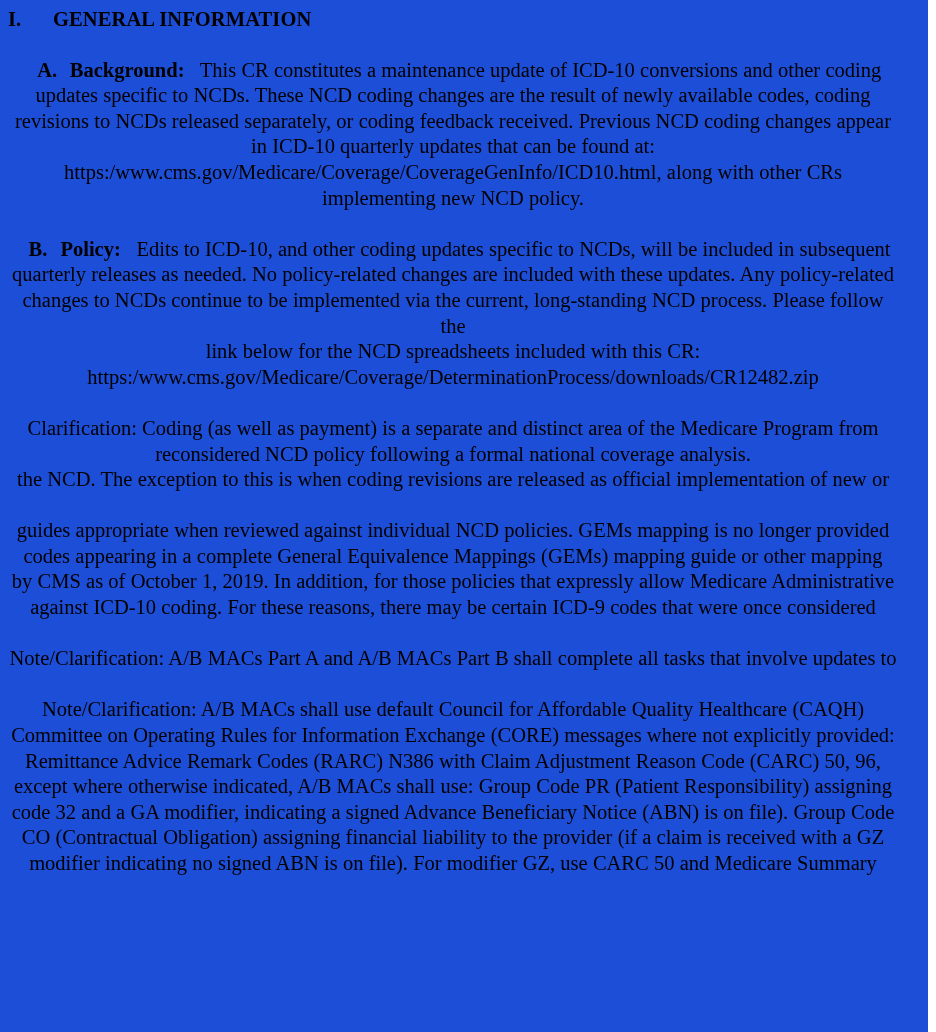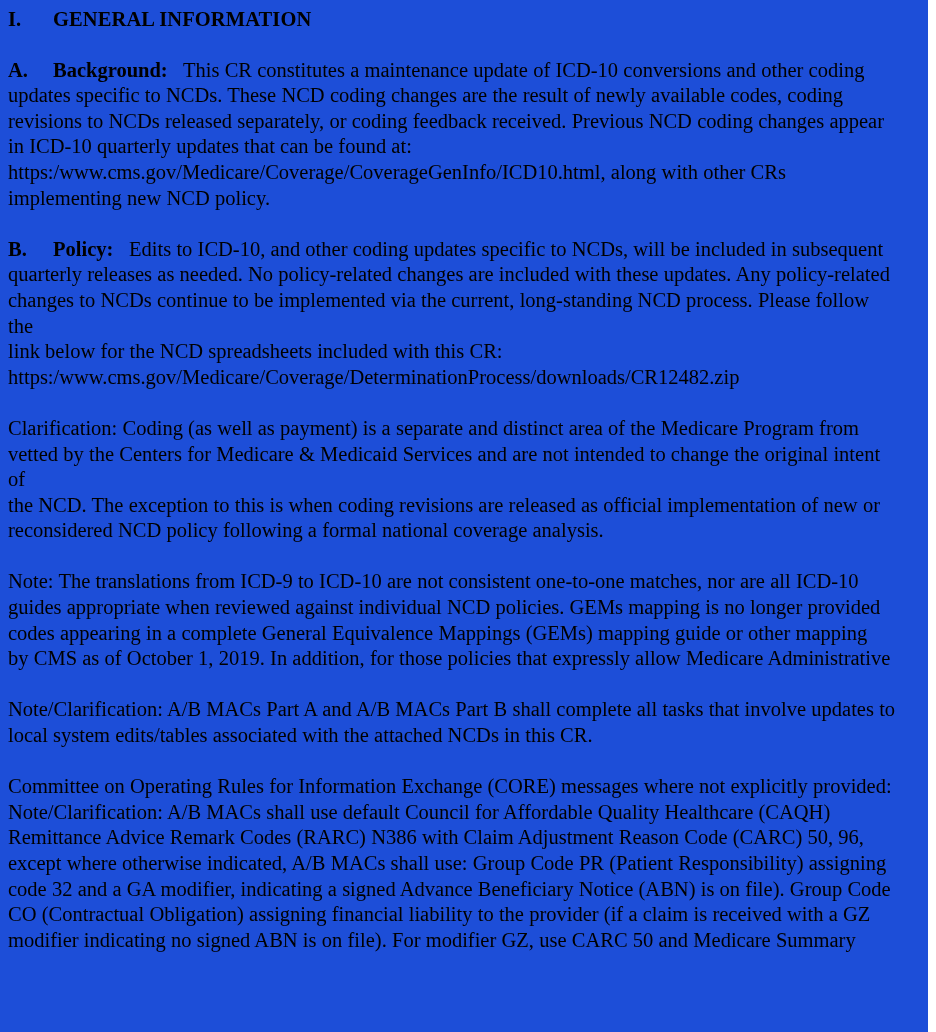--- a/index.html
+++ b/index.html
@@ -32,21 +32,21 @@
     white-space: nowrap;
   }
   .section-heading .numeral {
     display: inline-block;
     width: 45px;
   }
   p.para {
     font-size: 20.5px;
     line-height: 25.6px;
     margin: 0;
-    text-align: left;
+    text-align: center;
     hyphens: none;
     word-spacing: 0.1px;
   }
   .gap {
     height: 25.6px;
   }
   .lead-letter {
     font-weight: bold;
     display: inline-block;
     width: 45px;
@@ -71,40 +71,38 @@
   <div id="lettered-items">
       <p class="para"><span class="lead-letter">A.</span><span class="lead-label">Background:</span><span>&nbsp;&nbsp; This CR constitutes a maintenance update of ICD-10 conversions and other coding</span><span class="wrapline">updates specific to NCDs. These NCD coding changes are the result of newly available codes, coding</span><span class="wrapline">revisions to NCDs released separately, or coding feedback received. Previous NCD coding changes appear</span><span class="wrapline">in ICD-10 quarterly updates that can be found at:</span><span class="wrapline">https:/www.cms.gov/Medicare/Coverage/CoverageGenInfo/ICD10.html, along with other CRs</span><span class="wrapline">implementing new NCD policy.</span></p>
       <div class="gap"></div>
       <p class="para"><span class="lead-letter">B.</span><span class="lead-label">Policy:</span><span>&nbsp;&nbsp; Edits to ICD-10, and other coding updates specific to NCDs, will be included in subsequent</span><span class="wrapline">quarterly releases as needed. No policy-related changes are included with these updates. Any policy-related</span><span class="wrapline">changes to NCDs continue to be implemented via the current, long-standing NCD process. Please follow the</span><span class="wrapline">link below for the NCD spreadsheets included with this CR:</span><span class="wrapline">https:/www.cms.gov/Medicare/Coverage/DeterminationProcess/downloads/CR12482.zip</span></p>
       <div class="gap"></div>
     </div>
 
   <div id="body-paragraphs">
       <p class="para">
         <span class="wrapline">Clarification: Coding (as well as payment) is a separate and distinct area of the Medicare Program from</span>
-        <span class="wrapline">vetted by the Centers for Medicare &amp; Medicaid Services and are not intended to change the original intent of</span>
+        <span class="wrapline">reconsidered NCD policy following a formal national coverage analysis.</span>
         <span class="wrapline">the NCD. The exception to this is when coding revisions are released as official implementation of new or</span>
-        <span class="wrapline">reconsidered NCD policy following a formal national coverage analysis.</span>
       </p>
       <div class="gap"></div>
       <p class="para">
-        <span class="wrapline">Note: The translations from ICD-9 to ICD-10 are not consistent one-to-one matches, nor are all ICD-10</span>
         <span class="wrapline">guides appropriate when reviewed against individual NCD policies. GEMs mapping is no longer provided</span>
         <span class="wrapline">codes appearing in a complete General Equivalence Mappings (GEMs) mapping guide or other mapping</span>
         <span class="wrapline">by CMS as of October 1, 2019. In addition, for those policies that expressly allow Medicare Administrative</span>
+        <span class="wrapline">against ICD-10 coding. For these reasons, there may be certain ICD-9 codes that were once considered</span>
       </p>
       <div class="gap"></div>
       <p class="para">
         <span class="wrapline">Note/Clarification: A/B MACs Part A and A/B MACs Part B shall complete all tasks that involve updates to</span>
-        <span class="wrapline">local system edits/tables associated with the attached NCDs in this CR.</span>
       </p>
       <div class="gap"></div>
       <p class="para">
+        <span class="wrapline">Note/Clarification: A/B MACs shall use default Council for Affordable Quality Healthcare (CAQH)</span>
         <span class="wrapline">Committee on Operating Rules for Information Exchange (CORE) messages where not explicitly provided:</span>
-        <span class="wrapline">Note/Clarification: A/B MACs shall use default Council for Affordable Quality Healthcare (CAQH)</span>
         <span class="wrapline">Remittance Advice Remark Codes (RARC) N386 with Claim Adjustment Reason Code (CARC) 50, 96,</span>
         <span class="wrapline">except where otherwise indicated, A/B MACs shall use: Group Code PR (Patient Responsibility) assigning</span>
         <span class="wrapline">code 32 and a GA modifier, indicating a signed Advance Beneficiary Notice (ABN) is on file). Group Code</span>
         <span class="wrapline">CO (Contractual Obligation) assigning financial liability to the provider (if a claim is received with a GZ</span>
         <span class="wrapline">modifier indicating no signed ABN is on file). For modifier GZ, use CARC 50 and Medicare Summary</span>
       </p>
     </div>
 
 </div>
 

